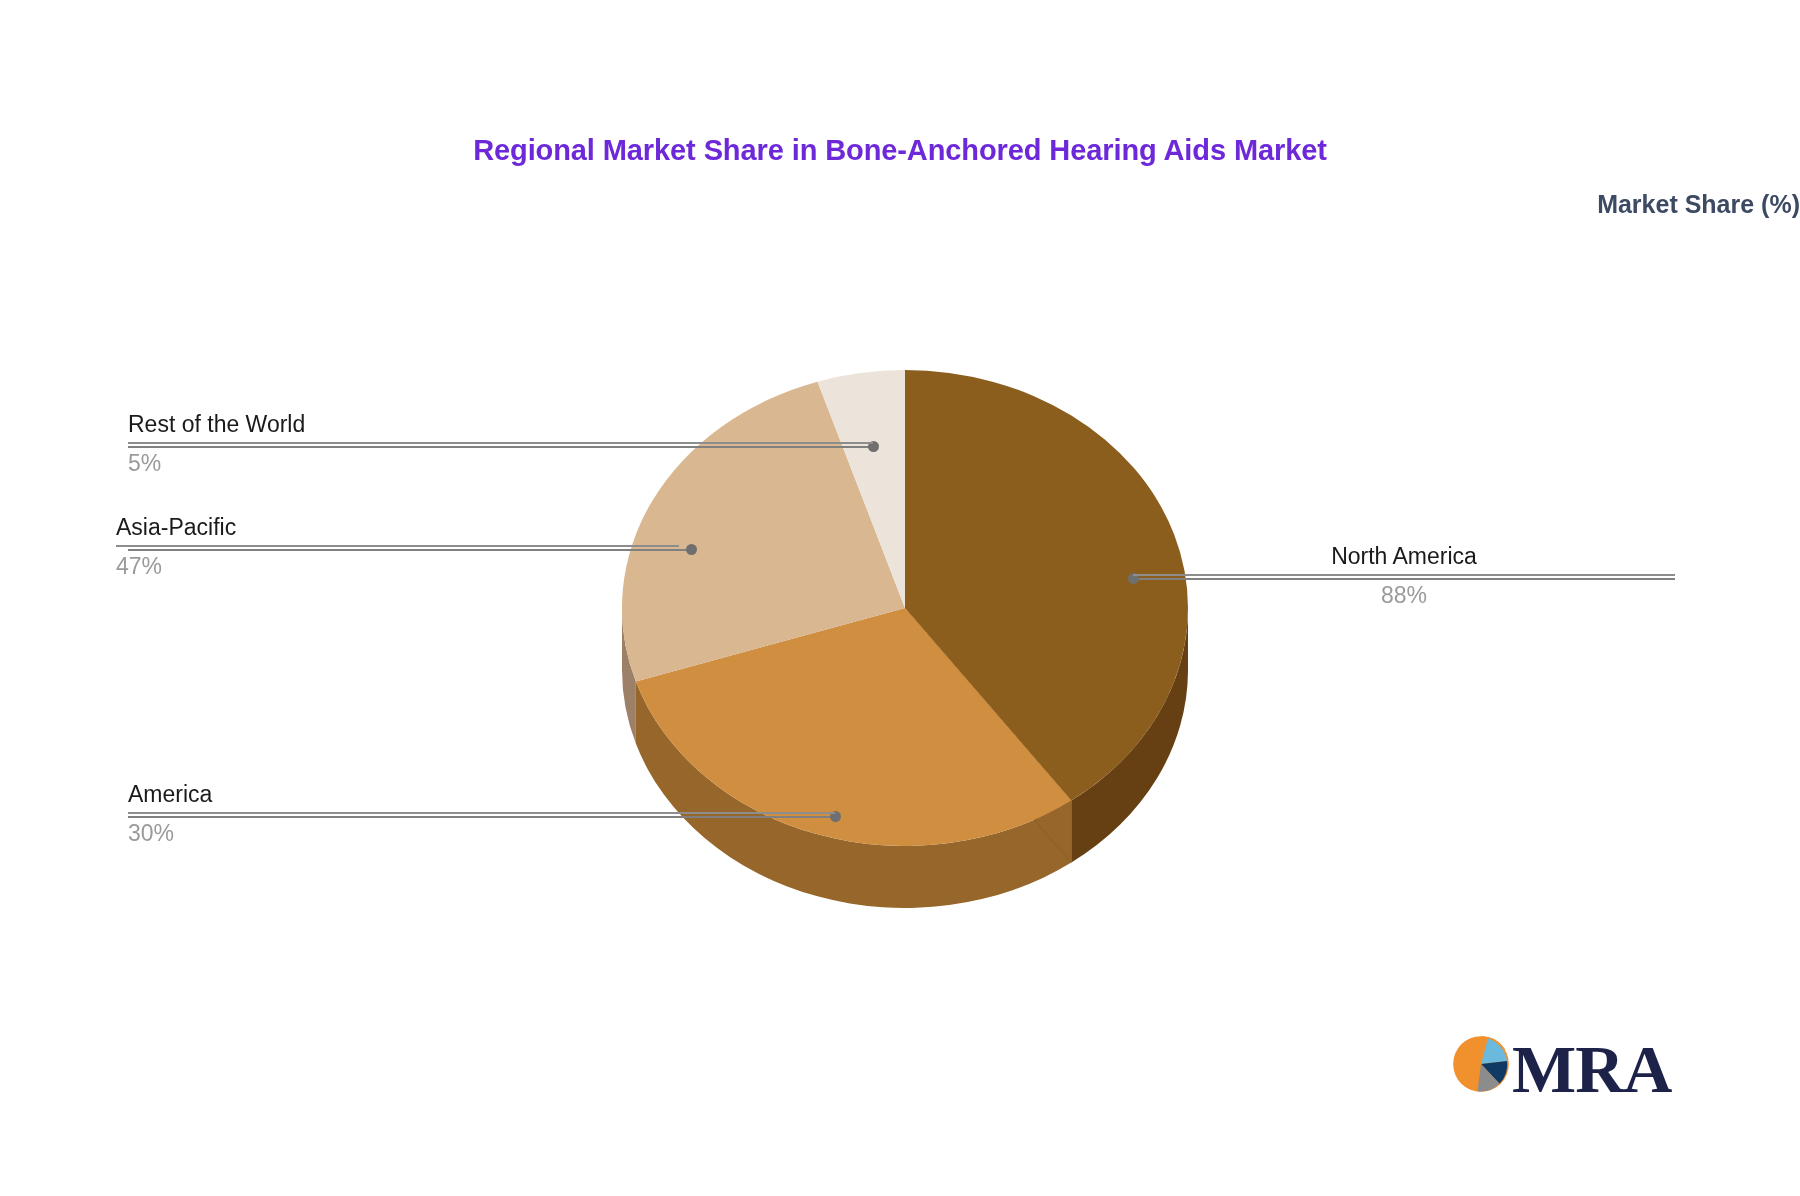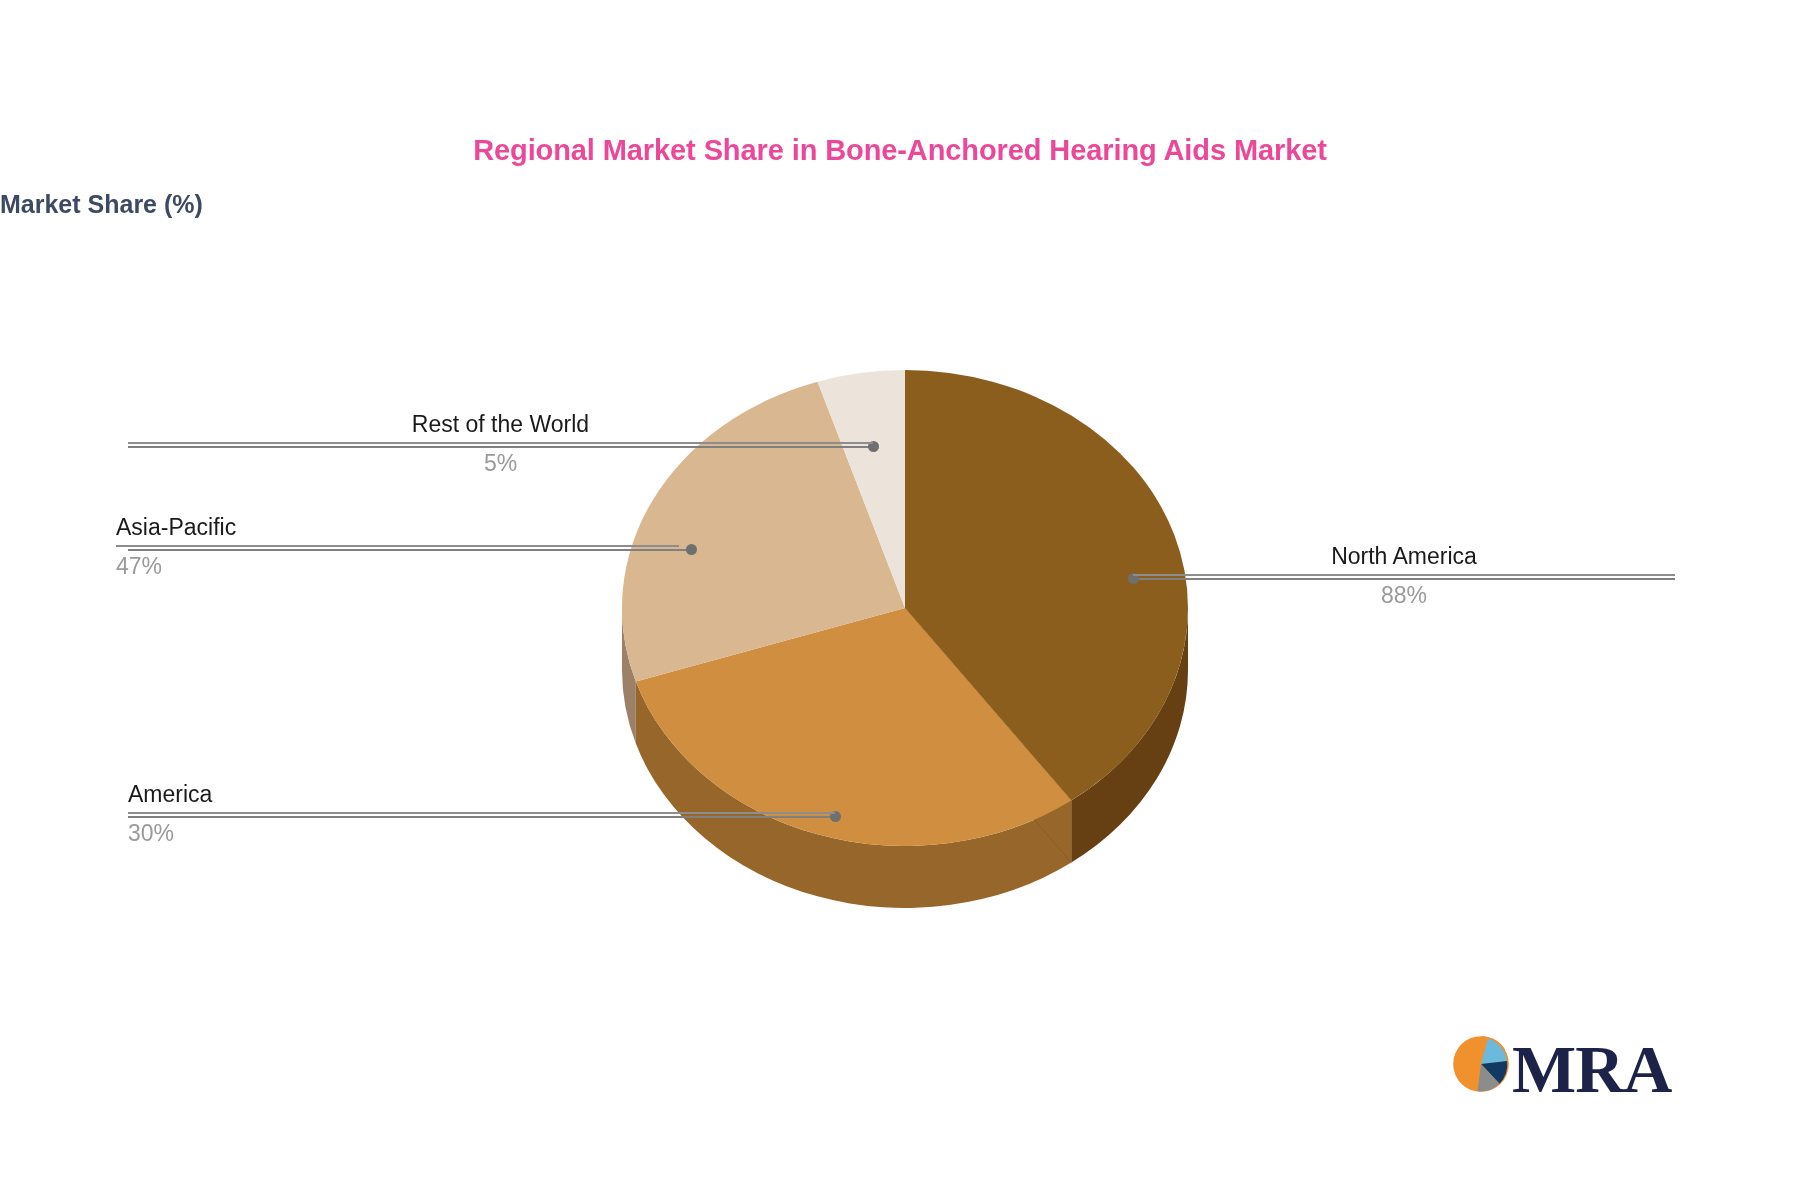--- a/index.html
+++ b/index.html
@@ -19,30 +19,30 @@
   }
   
   .chart-title {
     position: absolute;
     left: 0;
     top: 134px;
     width: 1800px;
     text-align: center;
     font-size: 29px;
     font-weight: bold;
-    color: #ec4899;
+    color: #6d28d9;
     letter-spacing: -0.1px;
     white-space: nowrap;
   }
   .chart-subtitle {
     position: absolute;
     left: 0;
     top: 190px;
     width: 1800px;
-    text-align: left;
+    text-align: right;
     font-size: 25px;
     font-weight: bold;
     color: #3d4a63;
     white-space: nowrap;
   }
   
   #pie-wrap {
     position: absolute;
     left: 0;
     top: 0;
@@ -133,21 +133,21 @@
 
   <div class="leader" style="left:128px; top:549px; width:563px;"></div>
   <div class="leader-dot" style="left:686px; top:544px;"></div>
 
   <div class="leader" style="left:128px; top:816px; width:707px;"></div>
   <div class="leader-dot" style="left:830px; top:811px;"></div>
 
   <div class="leader" style="left:1133px; top:578px; width:542px;"></div>
   <div class="leader-dot" style="left:1128px; top:573px;"></div>
 
-  <div class="callout left" style="left:128px; top:409px; width:745px;text-align:center;">
+  <div class="callout left" style="left:128px; top:409px; width:745px;">
     <div class="lbl">Rest of the World</div>
     <div class="rule"></div>
     <div class="val">5%</div>
   </div>
 
   <div class="callout left" style="left:116px; top:512px; width:563px;">
     <div class="lbl">Asia-Pacific</div>
     <div class="rule"></div>
     <div class="val">47%</div>
   </div>

